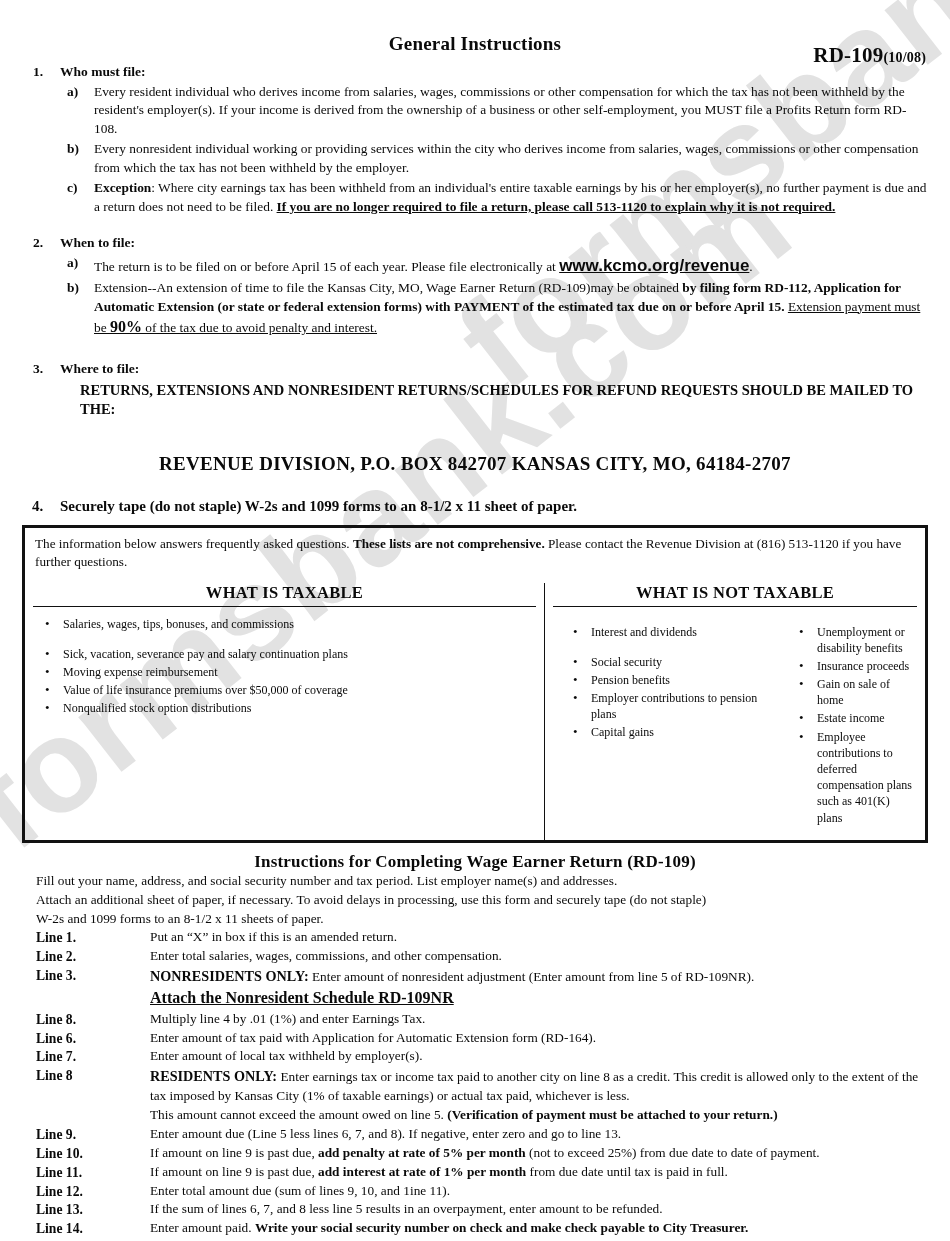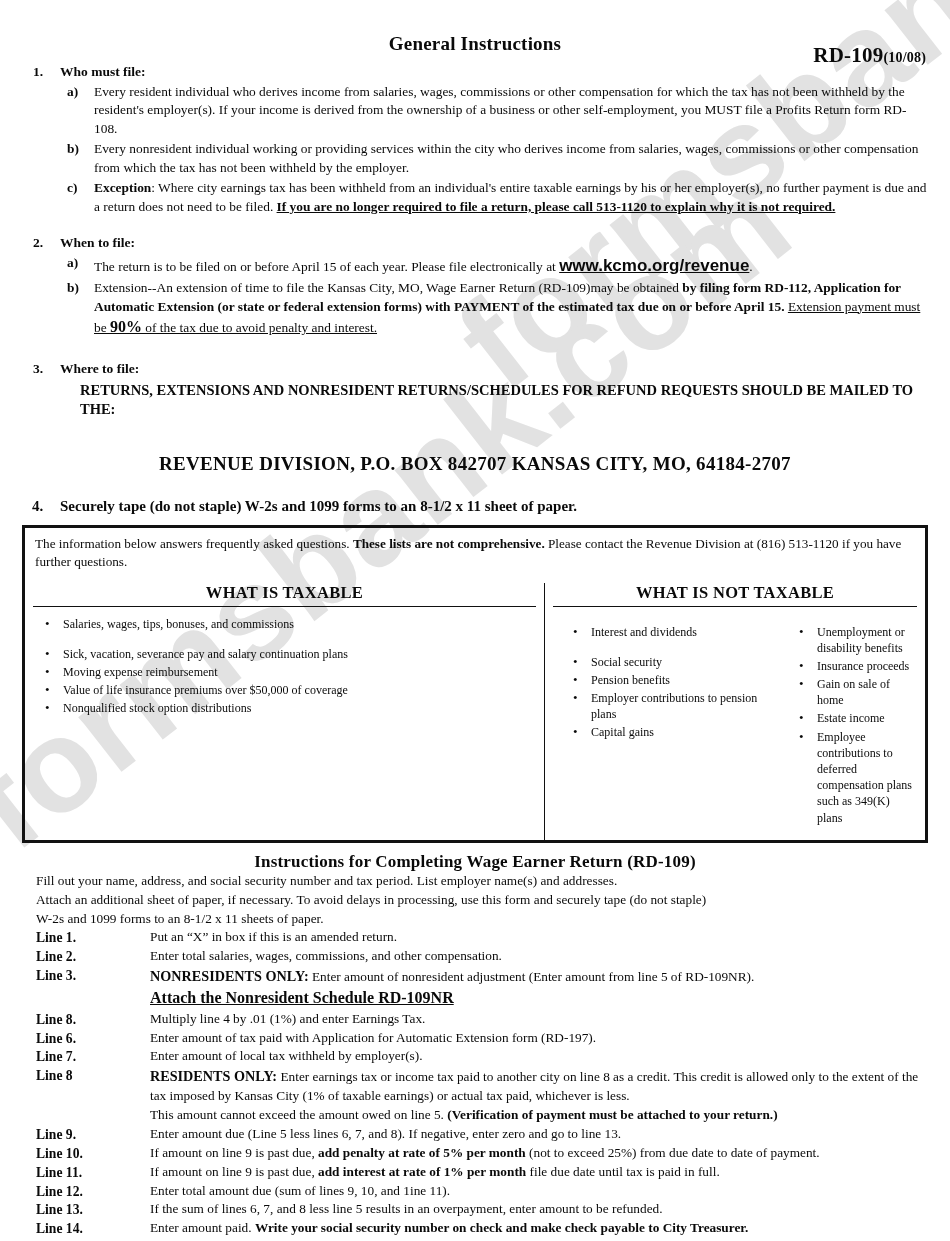--- a/index.html
+++ b/index.html
@@ -356,21 +356,21 @@
             <li class="gap">Social security</li>
             <li>Pension benefits</li>
             <li>Employer   contributions to pension plans</li>
             <li>Capital gains</li>
           </ul>
           <ul class="faq-list c2">
             <li>Unemployment or disability benefits</li>
             <li>Insurance proceeds</li>
             <li>Gain on sale of home</li>
             <li>Estate income</li>
-            <li>Employee contributions to deferred compensation plans such as 349(K) plans</li>
+            <li>Employee contributions to deferred compensation plans such as 401(K) plans</li>
           </ul>
         </div>
       </div>
 
     </div>
   </div>
 
   <div class="inst-title">Instructions for Completing Wage Earner Return (RD-109)</div>
 
   <div class="inst-p">Fill out your name, address, and social security number and tax period. List employer name(s) and addresses.</div>
@@ -391,21 +391,21 @@
   </div>
   <div class="line-cont">
     <span class="nr-head">Attach the Nonresident Schedule RD-109NR</span>
   </div>
   <div class="line-row">
     <span class="line-lbl">Line 8.</span>
     <span>Multiply line 4 by .01 (1%) and enter Earnings Tax.</span>
   </div>
   <div class="line-row">
     <span class="line-lbl">Line 6.</span>
-    <span>Enter amount of tax paid with Application for Automatic Extension form (RD-197).</span>
+    <span>Enter amount of tax paid with Application for Automatic Extension form (RD-164).</span>
   </div>
   <div class="line-row">
     <span class="line-lbl">Line 7.</span>
     <span>Enter amount of local tax withheld by employer(s).</span>
   </div>
   <div class="line-row">
     <span class="line-lbl">Line 8</span>
     <span class="ro">RESIDENTS ONLY:</span><span>  Enter earnings tax or income tax paid to another city on line 8 as a credit.  This credit is allowed only to the extent of the tax imposed by Kansas City (1% of taxable earnings) or actual tax paid, whichever is less.</span>
   </div>
   <div class="line-cont">
@@ -414,21 +414,21 @@
   <div class="line-row">
     <span class="line-lbl">Line 9.</span>
     <span>Enter amount due (Line 5 less lines 6, 7, and 8).  If negative, enter zero and go to line 13.</span>
   </div>
   <div class="line-row">
     <span class="line-lbl">Line 10.</span>
     <span>If amount on line 9 is past due, </span><b>add penalty at rate of 5% per month</b><span> (not to exceed 25%) from due date to date of payment.</span>
   </div>
   <div class="line-row">
     <span class="line-lbl">Line 11.</span>
-    <span>If amount on line 9 is past due, </span><b>add interest at rate of 1% per month</b><span> file due date until tax is paid in full.</span>
+    <span>If amount on line 9 is past due, </span><b>add interest at rate of 1% per month</b><span> from due date until tax is paid in full.</span>
   </div>
   <div class="line-row">
     <span class="line-lbl">Line 12.</span>
     <span>Enter total amount due (sum of lines 9, 10, and 1ine 11).</span>
   </div>
   <div class="line-row">
     <span class="line-lbl">Line 13.</span>
     <span>If the sum of lines 6, 7, and 8 less line 5 results in an overpayment, enter amount to be refunded.</span>
   </div>
   <div class="line-row">

